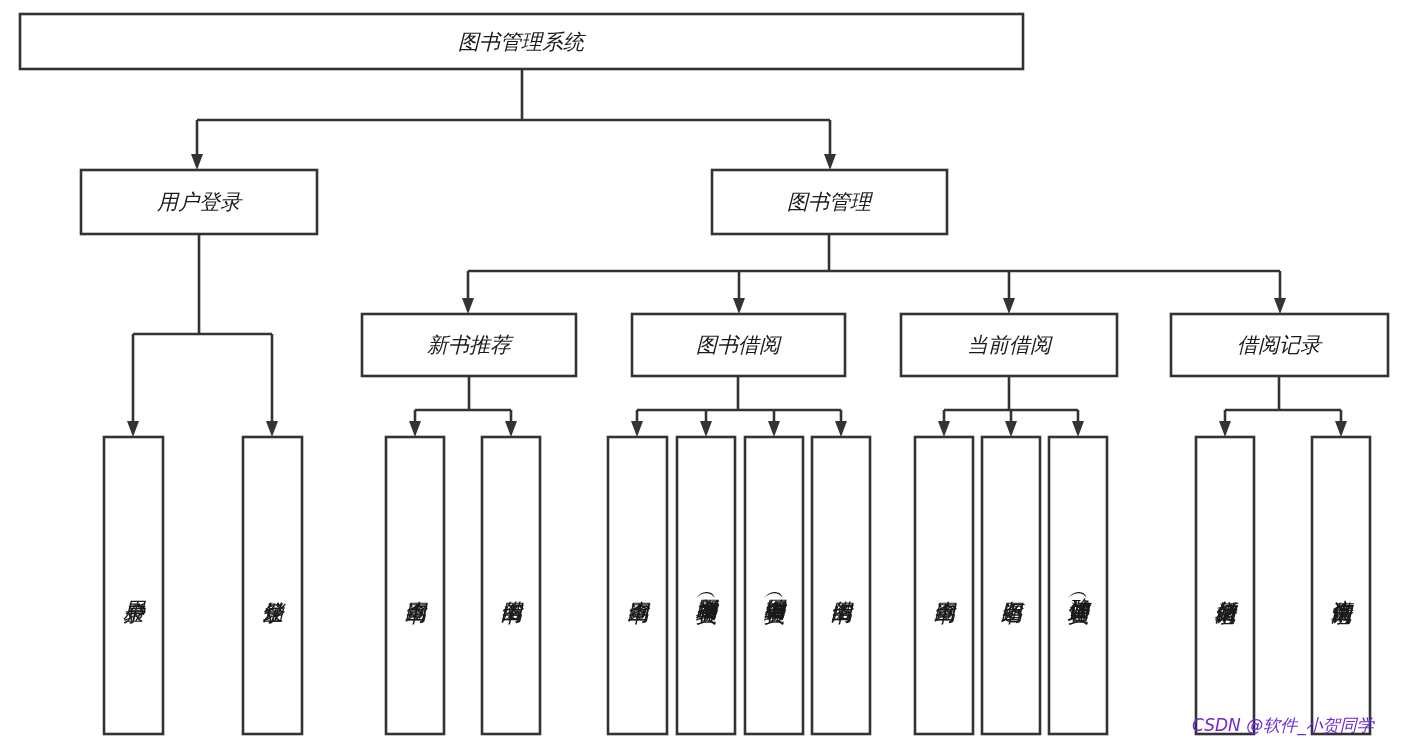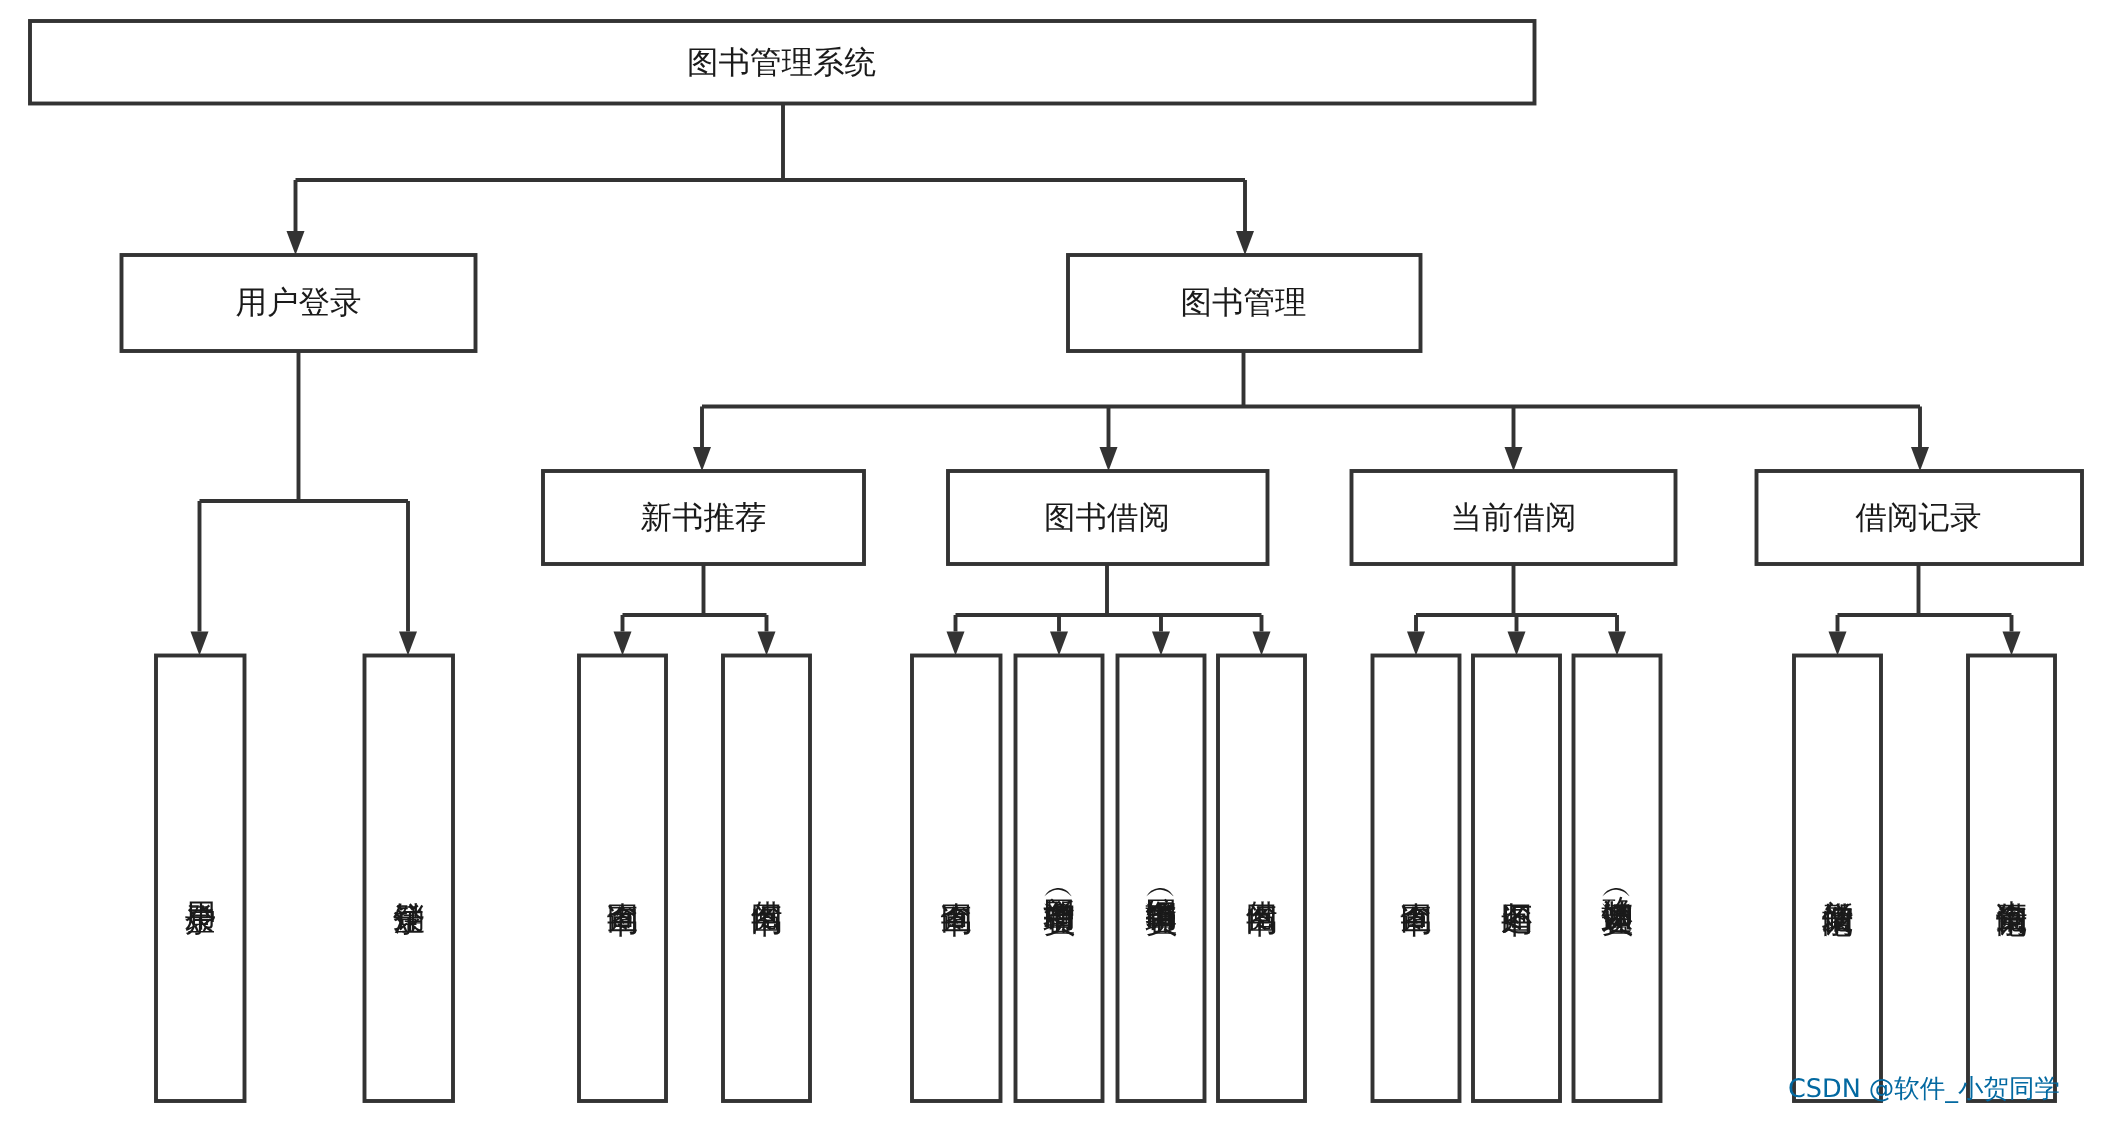--- a/index.html
+++ b/index.html
@@ -12,20 +12,21 @@
     width: 1405px;
     height: 747px;
     overflow: hidden;
     font-family: "DejaVu Sans", "Liberation Sans", sans-serif;
   }
   #diagram-root {
     position: relative;
     width: 1310px;
     height: 747px;
     background: #ffffff;
+    font-style: italic;
   }
   svg#tree-svg {
     position: absolute;
     left: 0;
     top: 0;
     width: 1405px;
     height: 747px;
   }
   .node-box {
     fill: #ffffff;
@@ -63,21 +64,21 @@
     align-items: center;
     justify-content: center;
     white-space: nowrap;
     pointer-events: none;
     user-select: none;
   }
   .watermark {
     position: absolute;
     font-family: "DejaVu Sans", "Liberation Sans", sans-serif;
     font-size: 17px;
-    color: #0369a1;
+    color: #6d28d9;
     white-space: nowrap;
     user-select: none;
   }
 </style>
 </head>
 <body>
 
 <div id="diagram-root">
 
   <svg id="tree-svg" viewBox="0 0 1405 747">

